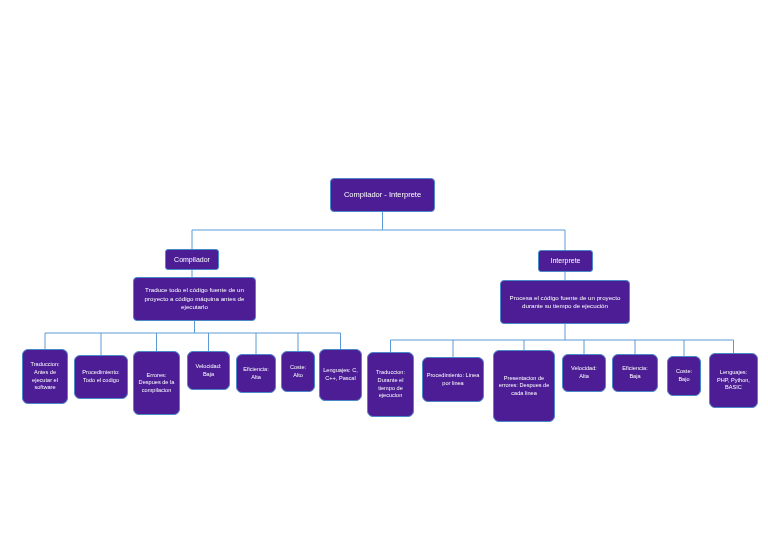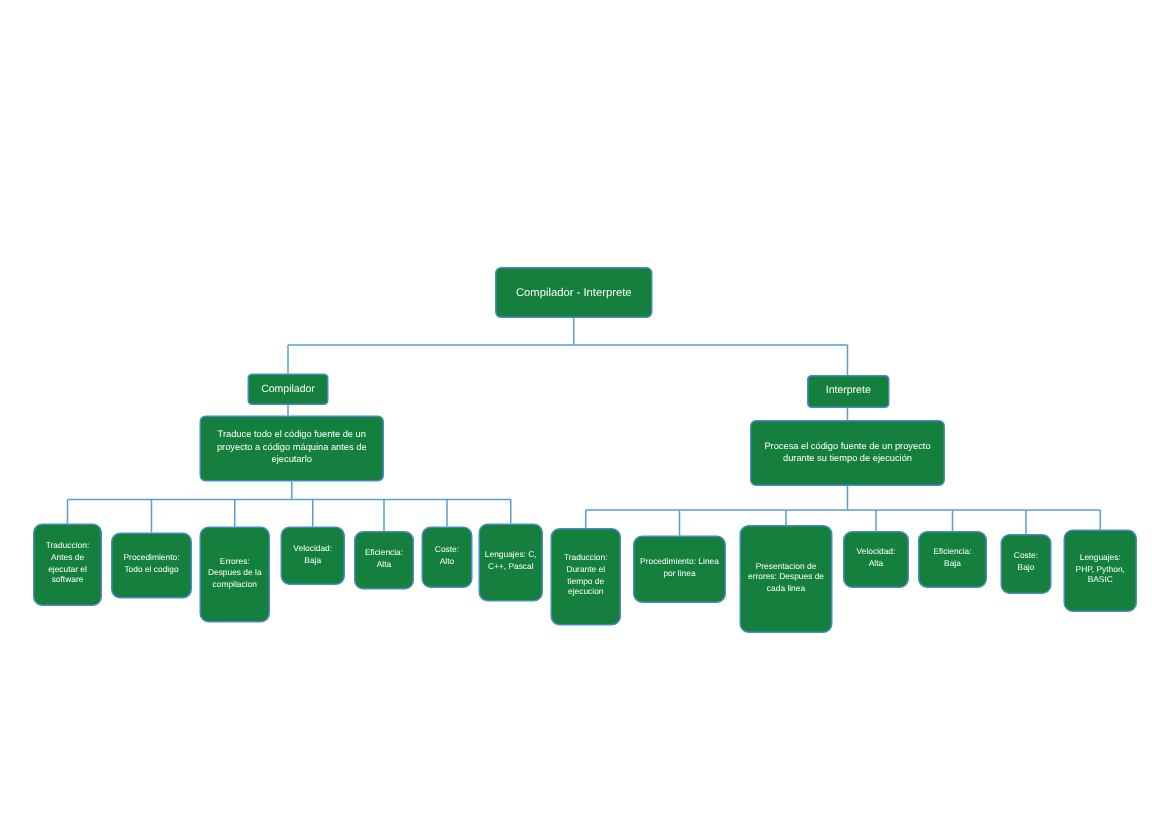--- a/index.html
+++ b/index.html
@@ -16,21 +16,21 @@
     overflow: hidden;
   }
   .connectors {
     position: absolute;
     left: 0; top: 0;
     width: 768px; height: 543px;
   }
   .node {
     position: absolute;
     box-sizing: border-box;
-    background: #15803d;
+    background: #4c1d95;
     border: 1px solid #4a89c8;
     border-radius: 5px;
     color: #ffffff;
     display: flex;
     align-items: center;
     justify-content: center;
     text-align: center;
     padding: 2px 3px;
     line-height: 1.35;
     overflow: hidden;

